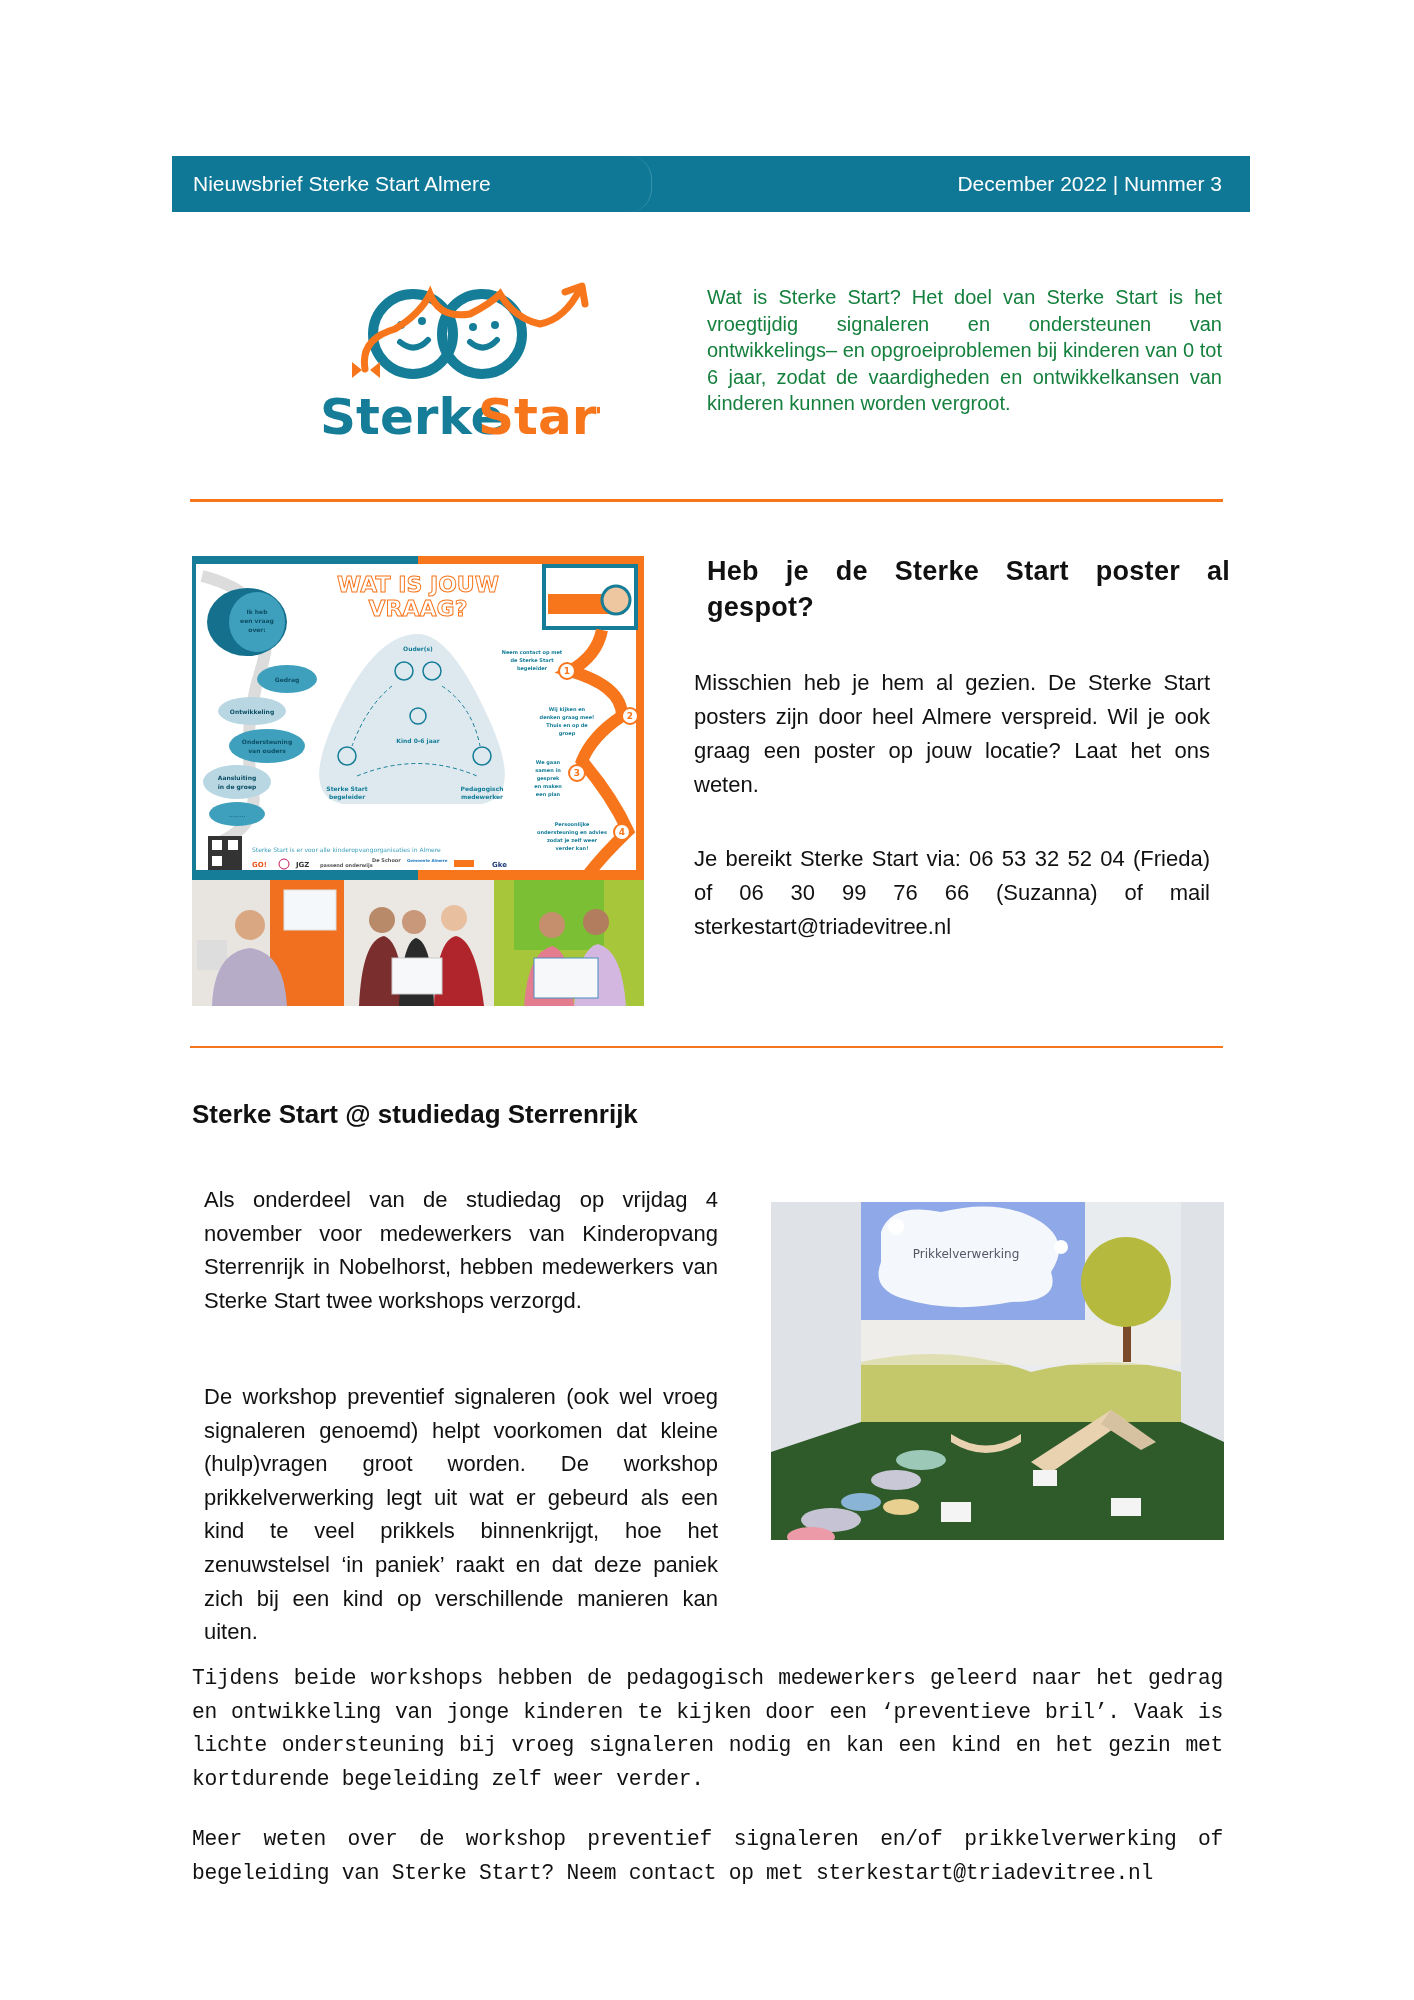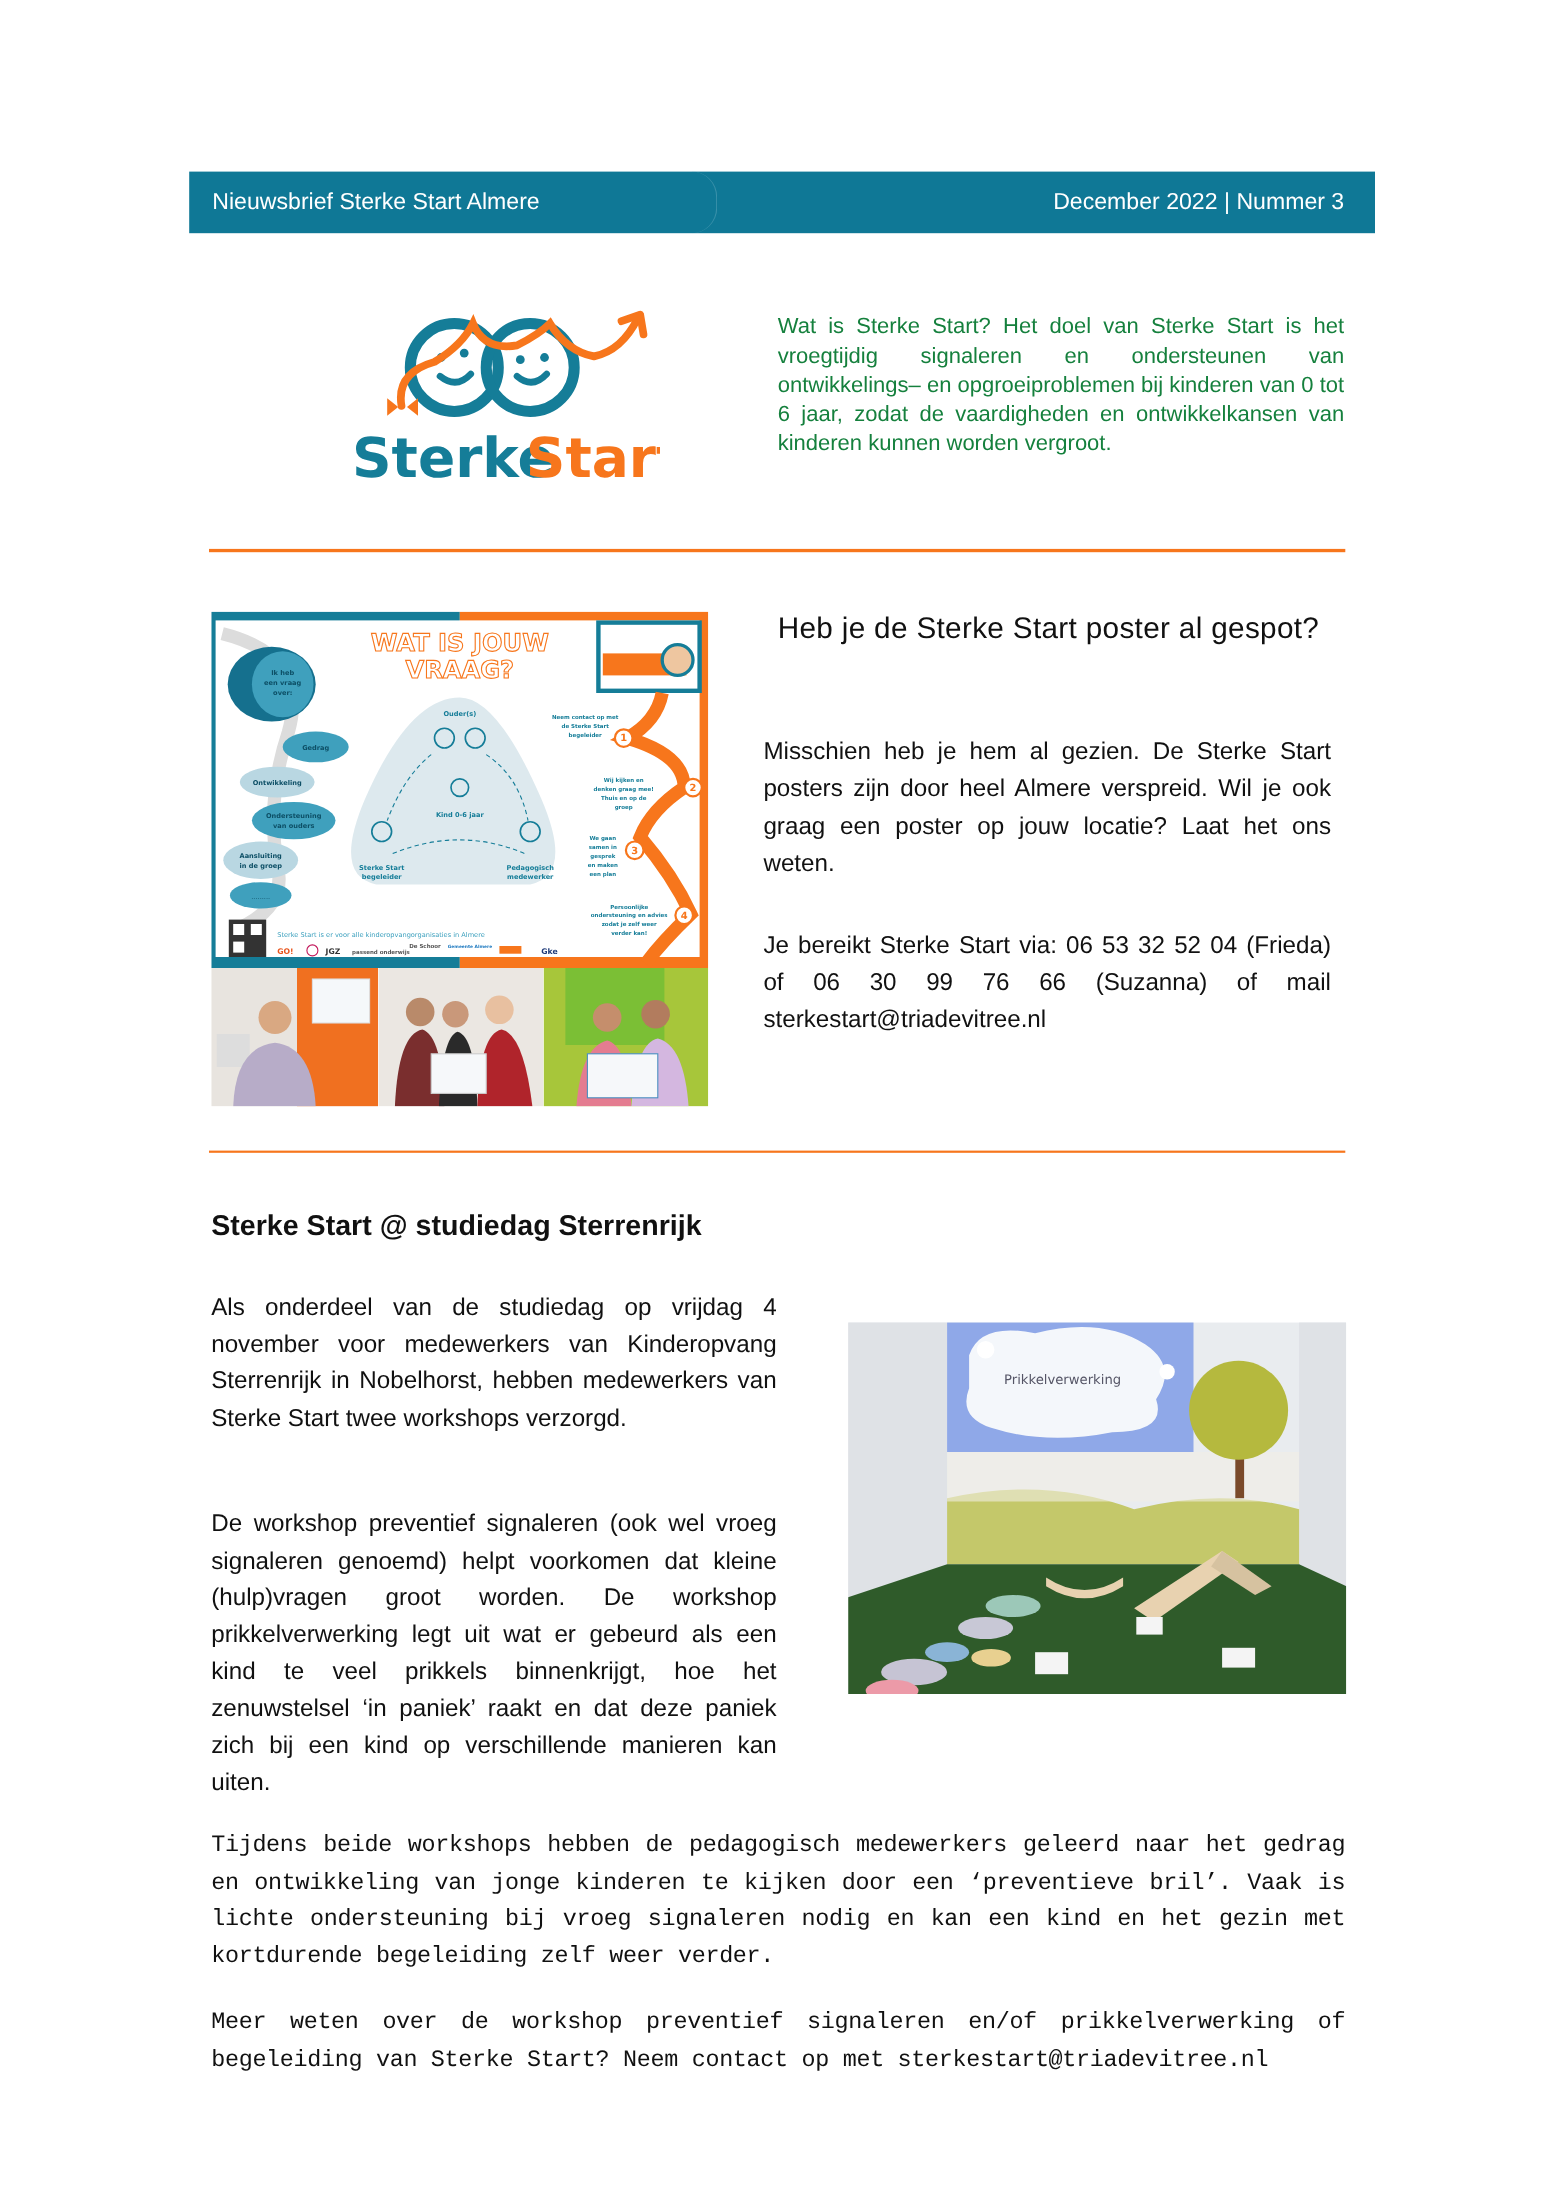--- a/index.html
+++ b/index.html
@@ -26,30 +26,30 @@
 
   
   .poster { position: absolute; left: 192px; top: 556px; width: 452px; height: 336px;
             background: #fff; overflow: hidden; }
   .photos { position: absolute; left: 192px; top: 880px; width: 452px; height: 126px;
             display: flex; overflow: hidden; }
   .photo { height: 100%; position: relative; overflow: hidden; }
 
   
   .art1-title { position: absolute; left: 707px; top: 553px; width: 523px; margin: 0;
-                font-size: 27px; font-weight: normal; line-height: 36px; text-align: justify;
+                font-size: 27px; font-weight: bold; line-height: 36px; text-align: justify;
                 text-align-last: left; letter-spacing: 0.3px; }
   .art1-p { position: absolute; left: 694px; width: 516px; margin: 0; font-size: 22px;
             line-height: 34px; text-align: justify; }
   .art1-p1 { top: 666px; }
   .art1-p2 { top: 842px; }
 
   
   .art2-title { position: absolute; left: 192px; top: 1099px; margin: 0; font-size: 26px; font-weight: bold; }
-  .art2-p { position: absolute; left: 192px; width: 514px; margin: 0; font-size: 22px; line-height: 33.6px; text-align: justify; }
+  .art2-p { position: absolute; left: 192px; width: 514px; margin: 12px; font-size: 22px; line-height: 33.6px; text-align: justify; }
   .art2-p1 { top: 1171px; }
   .art2-p2 { top: 1368px; }
   .room-photo { position: absolute; left: 771px; top: 1202px; width: 453px; height: 338px; overflow: hidden; }
   .art2-p3 { position: absolute; left: 192px; width: 1031px; margin: 0; font-size: 21.3px; line-height: 33.6px; text-align: justify; letter-spacing: -0.3px; font-family: Liberation Mono, monospace; }
   .art2-p3a { top: 1662px; }
   .art2-p3b { top: 1823px; }
 </style>
 </head>
 <body>
 

